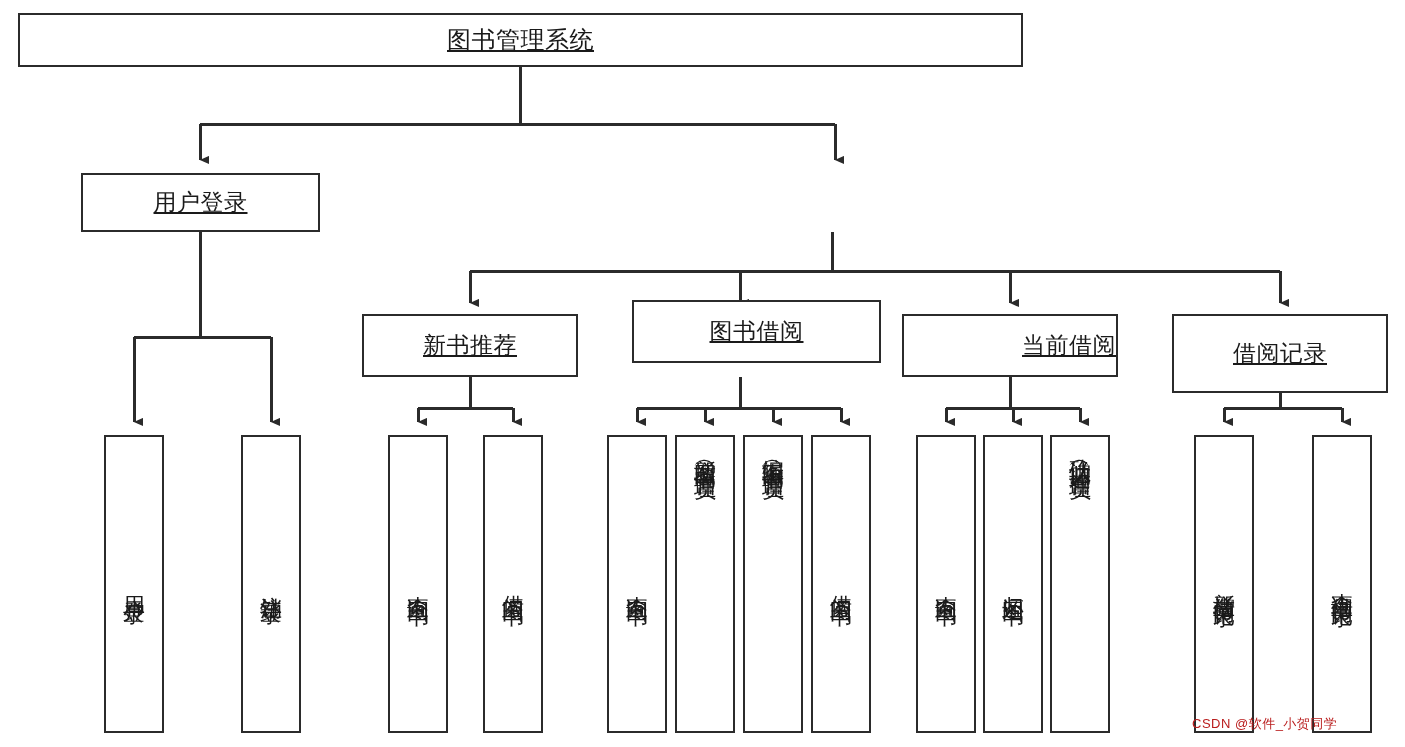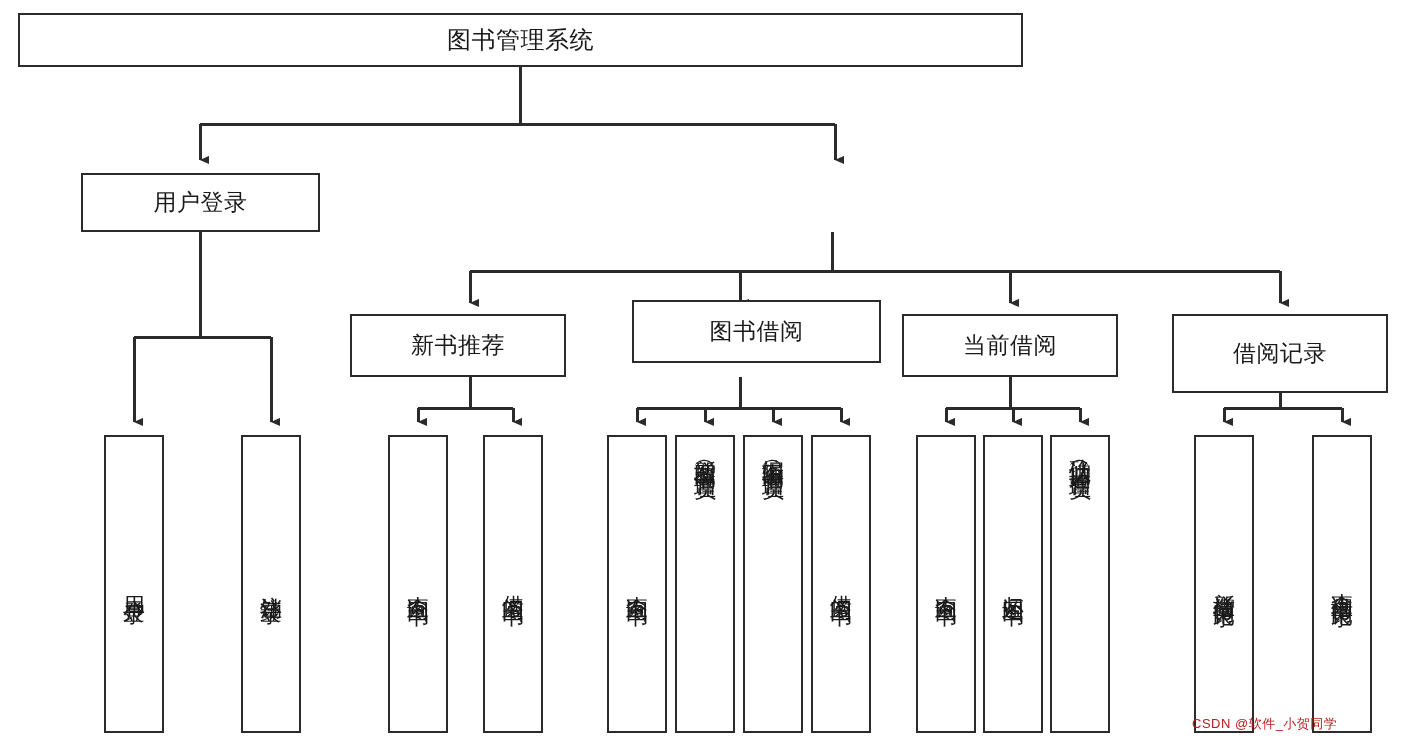--- a/index.html
+++ b/index.html
@@ -39,20 +39,21 @@
   .node-label {
     display: block;
     text-align: center;
     line-height: 1.18;
     letter-spacing: 0.5px;
   }
   
   .node.horiz .node-label {
     writing-mode: horizontal-tb;
     font-size: 23px;
+    text-decoration: underline;
   }
   .node.root .node-label {
     font-size: 24px;
   }
   
   .node.vert {
     align-items: center;
     justify-content: center;
     padding: 4px 0;
   }
@@ -134,29 +135,29 @@
 
   <div class="node horiz root" style="left:18px; top:13px; width:1005px; height:54px;">
     <span class="node-label">图书管理系统</span>
   </div>
 
   <div class="node horiz" style="left:81px; top:173px; width:239px; height:59px;">
     <span class="node-label">用户登录</span>
   </div>
 
 
-  <div class="node horiz" style="left:350px; top:314px; width:216px; height:63px;">
+  <div class="node horiz" style="left:362px; top:314px; width:216px; height:63px;">
     <span class="node-label">新书推荐</span>
   </div>
 
   <div class="node horiz" style="left:632px; top:300px; width:249px; height:63px;">
     <span class="node-label">图书借阅</span>
   </div>
 
-  <div class="node horiz" style="left:902px; top:314px; width:216px; height:63px;">
+  <div class="node horiz" style="left:902px; top:314px; width:216px; height:63px;justify-content:flex-end;">
     <span class="node-label">当前借阅</span>
   </div>
 
   <div class="node horiz" style="left:1172px; top:314px; width:216px; height:79px;">
     <span class="node-label">借阅记录</span>
   </div>
 
   <div class="node vert" style="left:104px; top:435px; width:60px; height:298px;">
     <span class="node-label">用户登录</span>
   </div>

